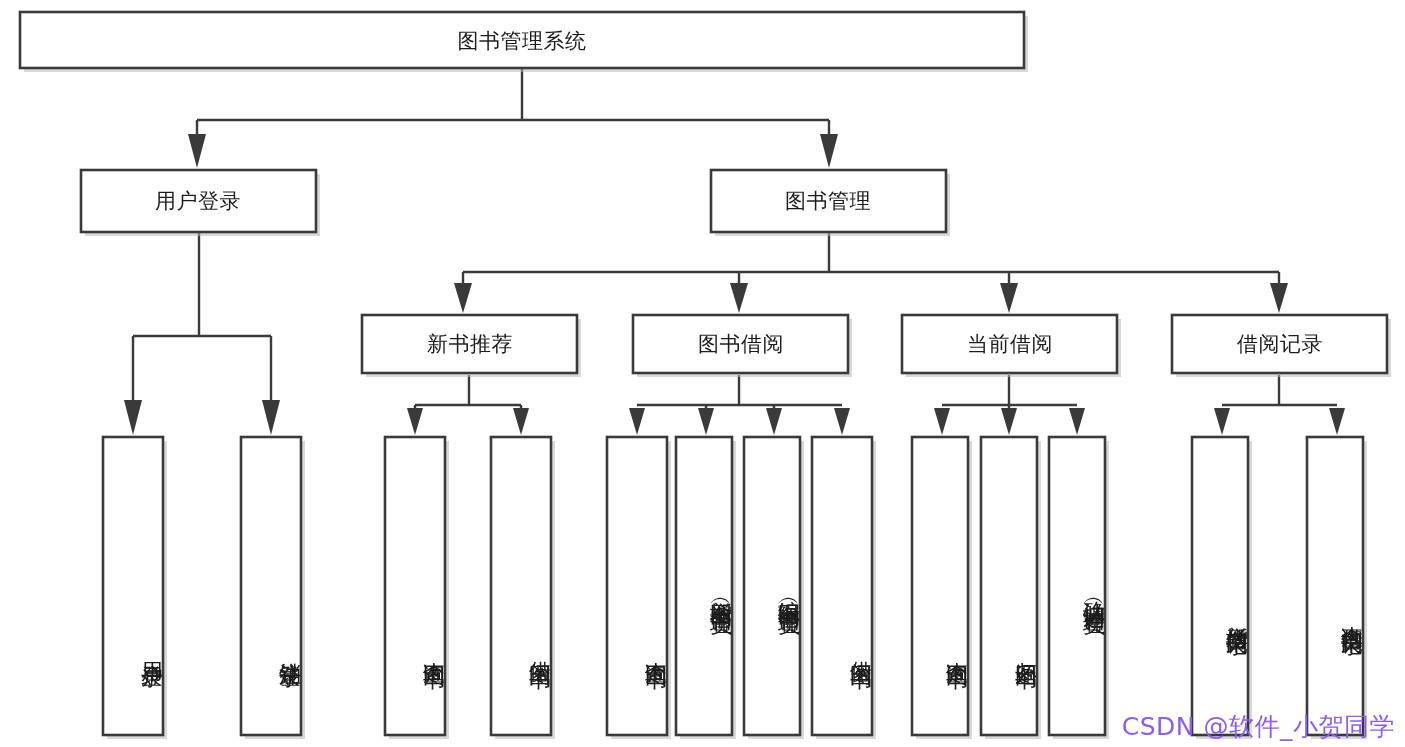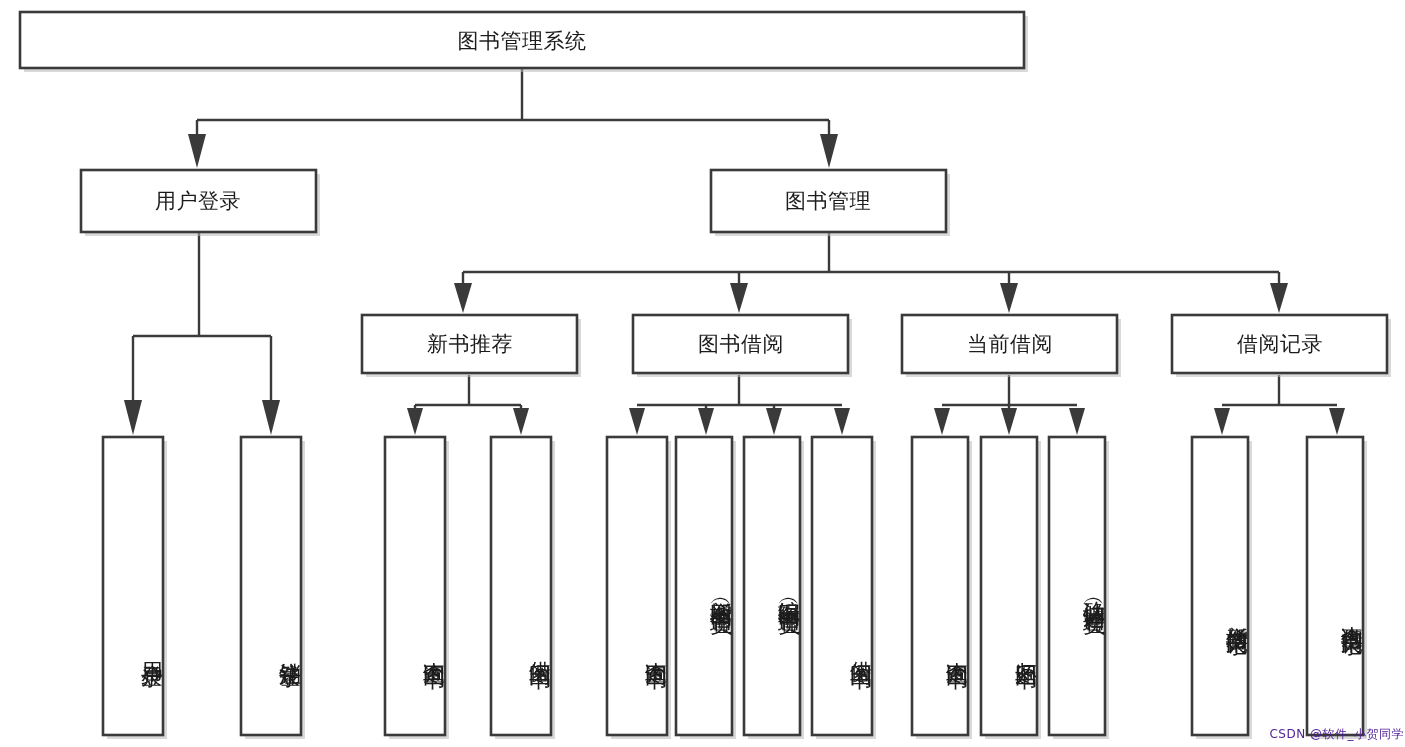--- a/index.html
+++ b/index.html
@@ -75,25 +75,25 @@
     color: #1c1c1c;
     letter-spacing: 2px;
     display: flex;
     align-items: flex-start;
     justify-content: center;
     white-space: nowrap;
     pointer-events: none;
   }
   .watermark {
     position: absolute;
-    right: 1px;
+    right: 10px;
     bottom: 4px;
     font-family: "DejaVu Sans", "Liberation Sans", sans-serif;
-    font-size: 12px;
-    color: #4c1d95;
+    font-size: 25px;
+    color: #8b5cf6;
     letter-spacing: 0.5px;
     white-space: nowrap;
     pointer-events: none;
   }
 </style>
 </head>
 <body>
 
 <div id="diagram-root">
 

